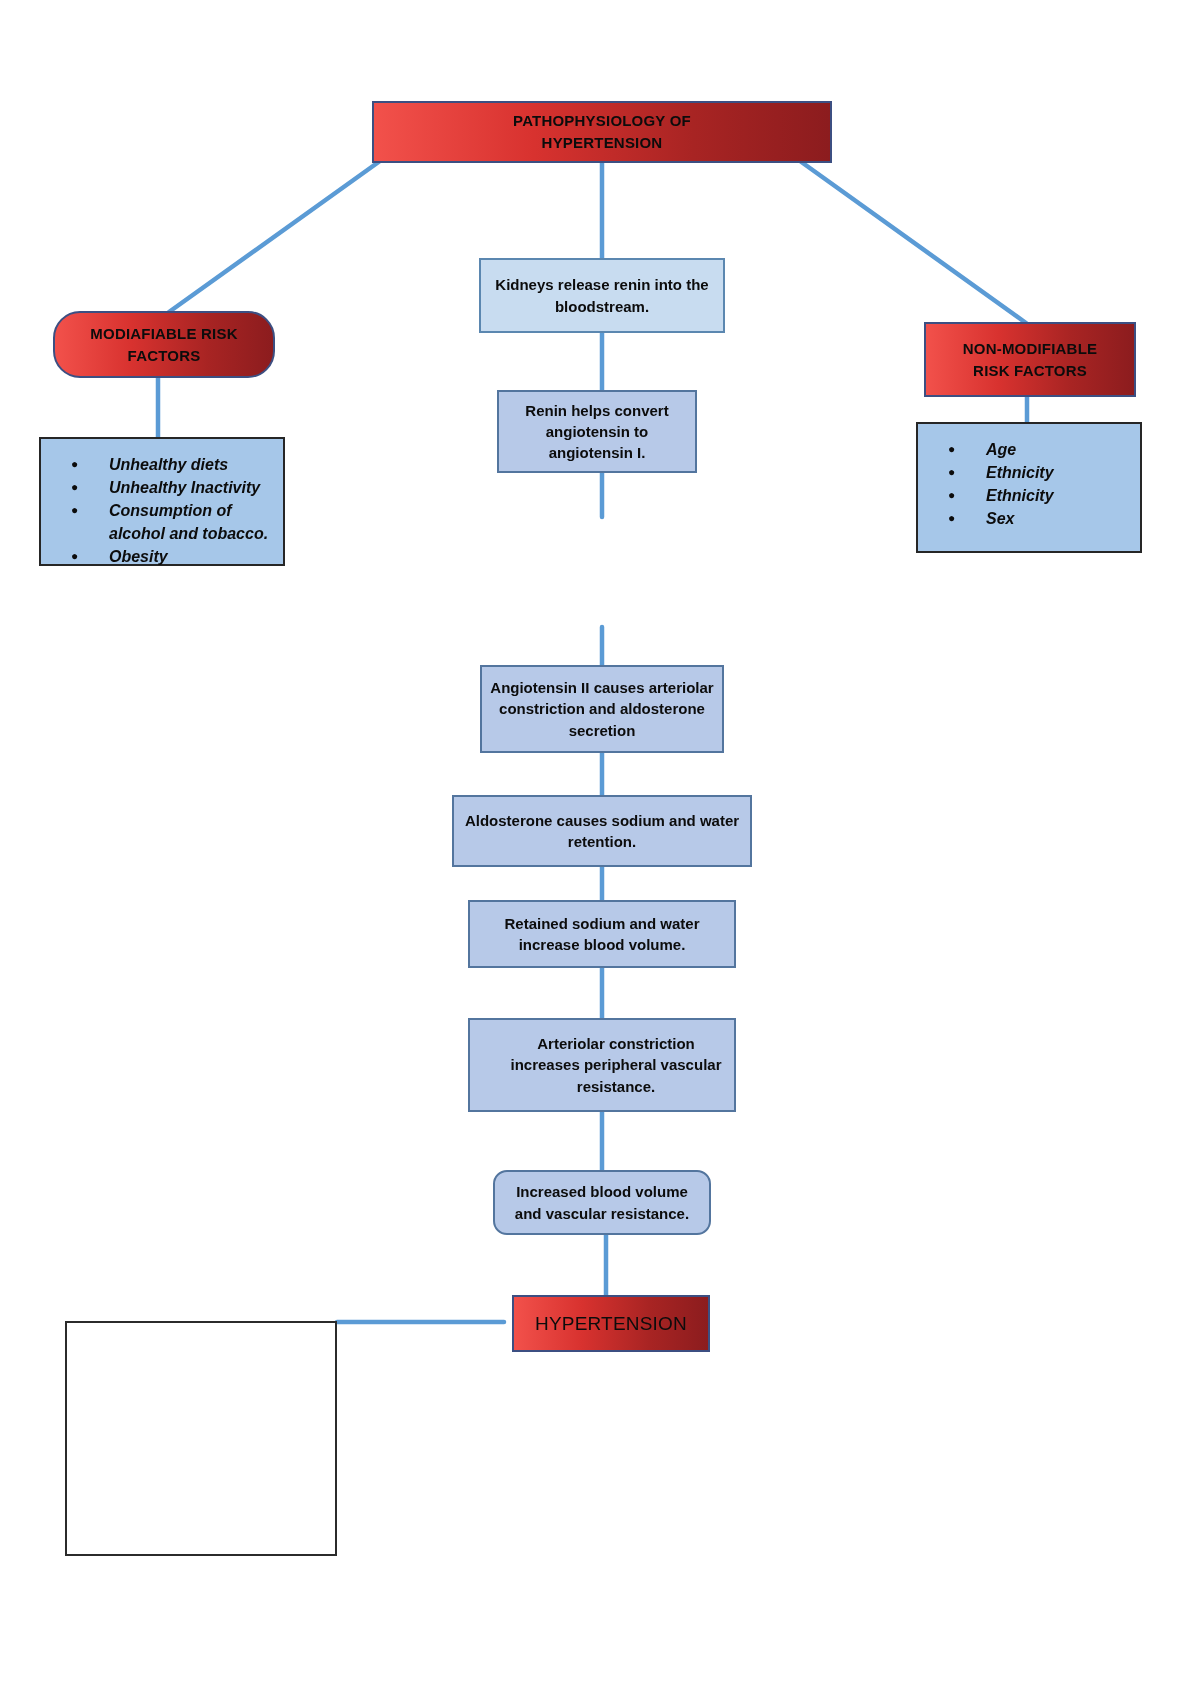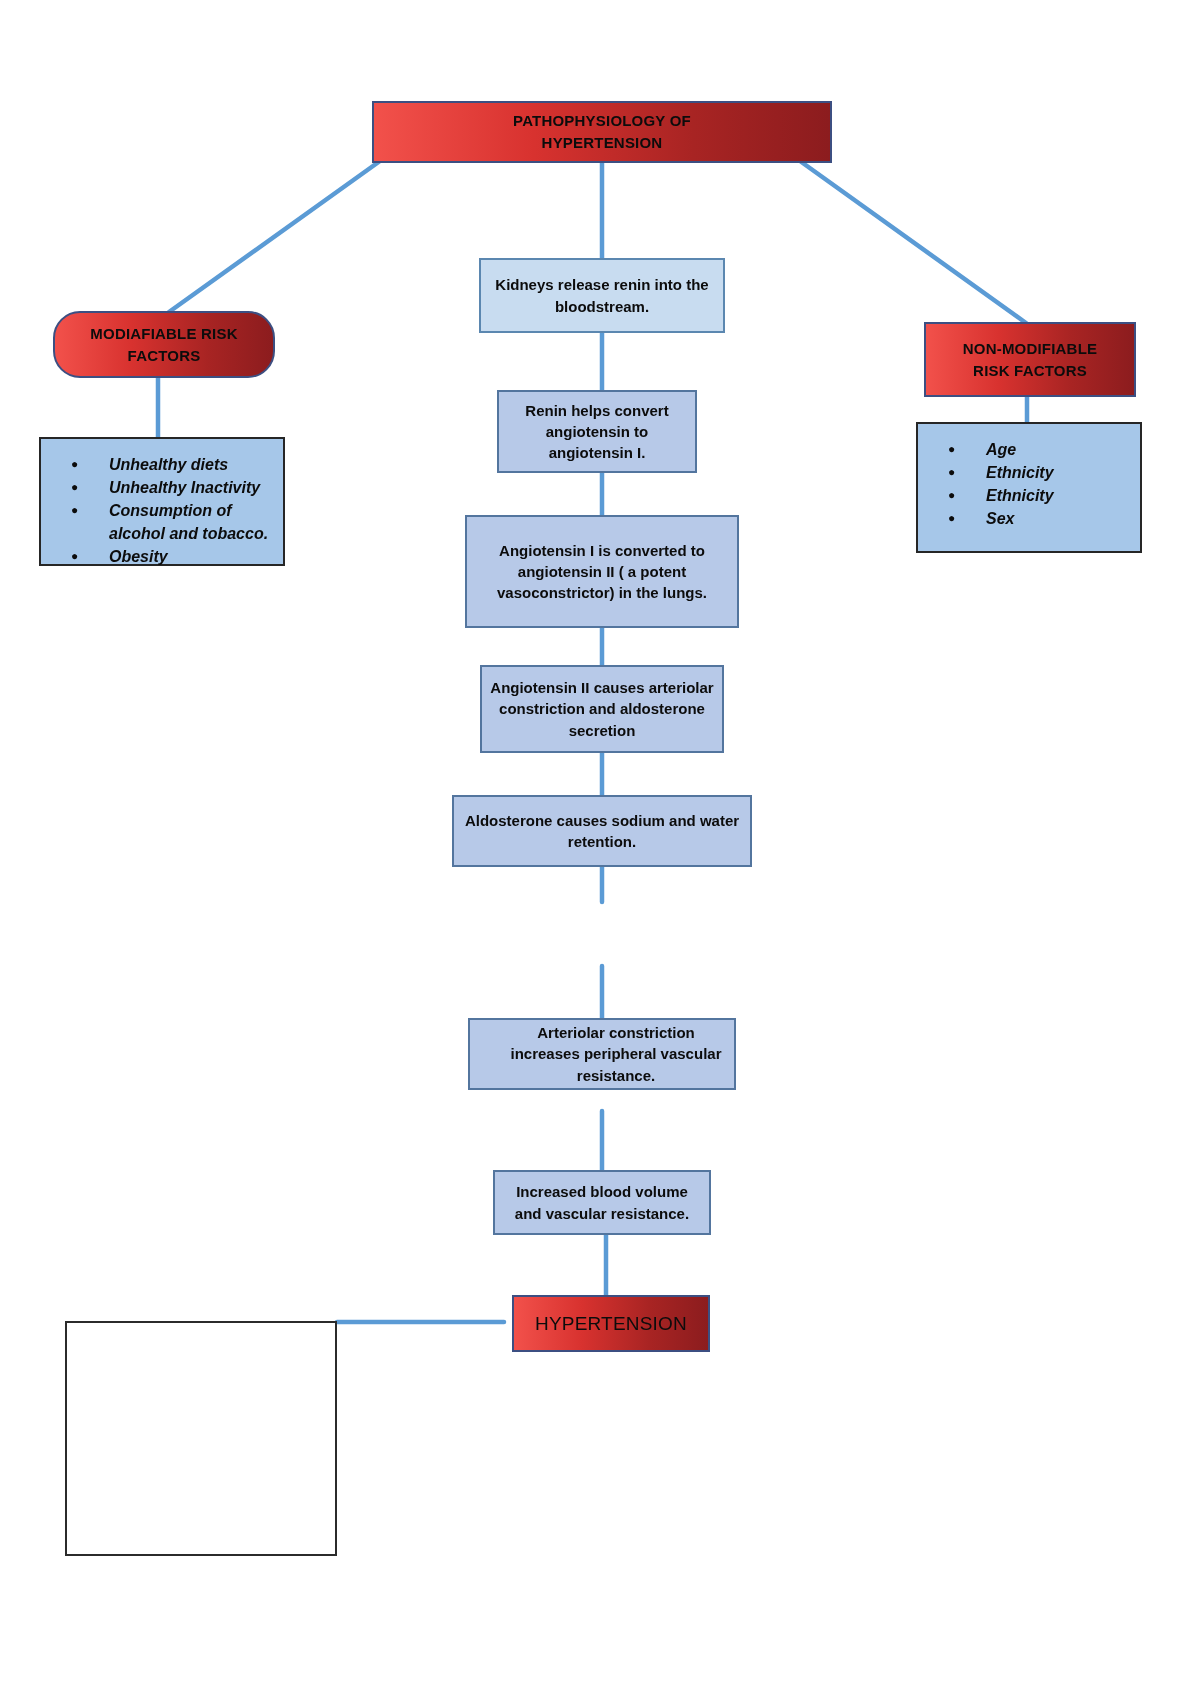--- a/index.html
+++ b/index.html
@@ -34,22 +34,22 @@
 
   .leftlist{left:39px;top:437px;width:246px;height:129px;}
   .rightlist{left:916px;top:422px;width:226px;height:131px;}
 
   .s1{left:479px;top:258px;width:246px;height:75px;}
   .s2{left:497px;top:390px;width:200px;height:83px;}
   .s3{left:465px;top:515px;width:274px;height:113px;}
   .s4{left:480px;top:665px;width:244px;height:88px;}
   .s5{left:452px;top:795px;width:300px;height:72px;}
   .s6{left:468px;top:900px;width:268px;height:68px;}
-  .s7{left:468px;top:1018px;width:268px;height:72px;padding-left:36px;}
-  .s8{left:493px;top:1170px;width:218px;height:65px;}
+  .s7{left:468px;top:1018px;width:268px;height:94px;padding-left:36px;}
+  .s8{left:493px;top:1170px;width:218px;height:65px;border-radius:14px;}
 
   .hyp{left:503px;top:1295px;width:198px;height:57px;font-size:19px;font-weight:normal;margin-left:9px;}
   .emptybox{position:absolute;left:65px;top:1321px;width:272px;height:235px;background:#ffffff;border:2.5px solid #2b2b2b;box-sizing:border-box;}
 </style>
 </head>
 <body>
 
 <div class="canvas">
 
   <svg class="svglayer" width="1200" height="1696" viewBox="0 0 1200 1696">
@@ -124,28 +124,28 @@
         </li>
     </ul>
   </div>
 
   <div class="box step light s1">
     <span class="inner">Kidneys release renin into the bloodstream.</span>
   </div>
   <div class="box step s2">
     <span class="inner">Renin helps convert angiotensin to angiotensin I.</span>
   </div>
-  <div class="box step s3">
-    <span class="inner">Angiotensin I is converted to angiotensin II ( a potent vasoconstrictor) in the lungs.</span>
-  </div>
   <div class="box step s4">
     <span class="inner">Angiotensin II causes arteriolar constriction and aldosterone secretion</span>
   </div>
   <div class="box step s5">
     <span class="inner">Aldosterone causes sodium and water retention.</span>
+  </div>
+  <div class="box step s6">
+    <span class="inner">Retained sodium and water increase blood volume.</span>
   </div>
   <div class="box step s7">
     <span class="inner">Arteriolar constriction increases peripheral vascular resistance.</span>
   </div>
   <div class="box step s8">
     <span class="inner">Increased blood volume and vascular resistance.</span>
   </div>
 
   <div class="box redbox hyp">
     <span class="inner">HYPERTENSION</span>

